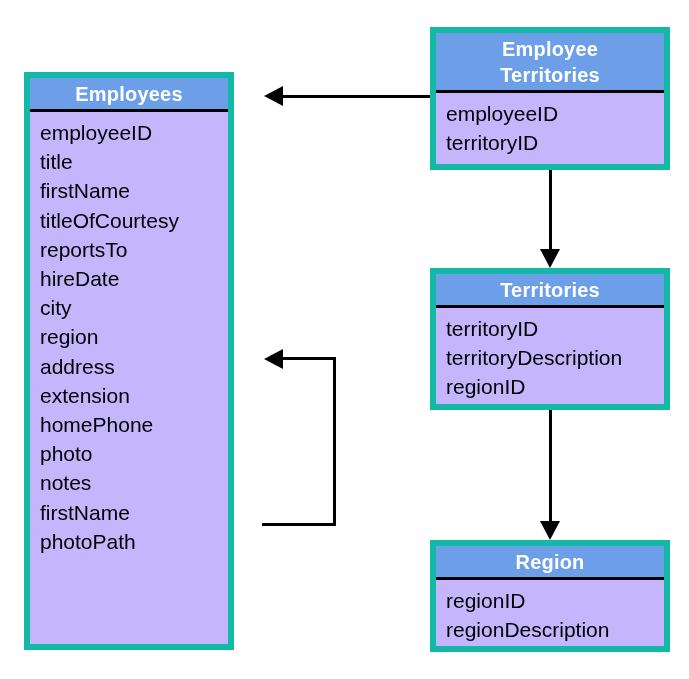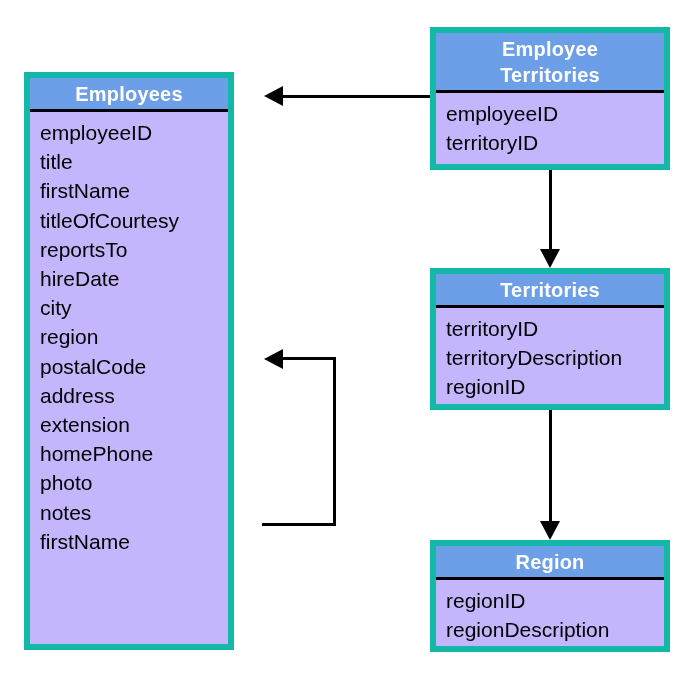--- a/index.html
+++ b/index.html
@@ -92,27 +92,27 @@
     <div class="entity-header">Employees</div>
     <div class="entity-fields">
       <div class="field">employeeID</div>
       <div class="field">title</div>
       <div class="field">firstName</div>
       <div class="field">titleOfCourtesy</div>
       <div class="field">reportsTo</div>
       <div class="field">hireDate</div>
       <div class="field">city</div>
       <div class="field">region</div>
-      <div class="field">postalCode</div>
       <div class="field">address</div>
       <div class="field">extension</div>
       <div class="field">homePhone</div>
       <div class="field">photo</div>
       <div class="field">notes</div>
       <div class="field">firstName</div>
+      <div class="field">photoPath</div>
     </div>
   </div>
 
   <div class="entity" style="left:430px; top:27px; width:240px; height:143px;">
     <div class="entity-header">
       <div>Employee</div>
       <div>Territories</div>
     </div>
     <div class="entity-fields">
       <div class="field">employeeID</div>

